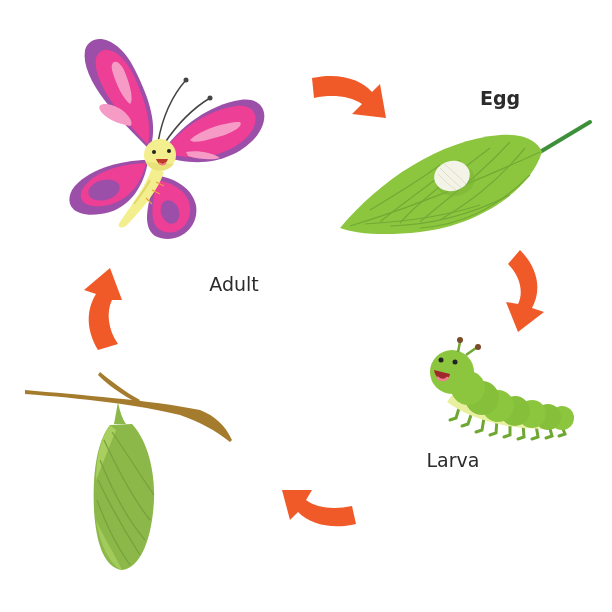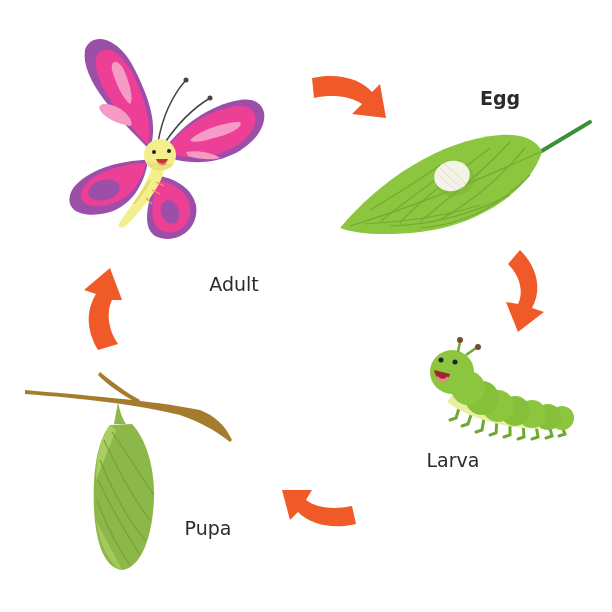--- a/index.html
+++ b/index.html
@@ -155,14 +155,13 @@
 
 <div class="label" id="label-egg">
   <span>Egg</span>
 </div>
 
 <div class="label" id="label-larva">
   <span>Larva</span>
 </div>
 
 <div class="label" id="label-pupa">
-  <span>Pupa</span>
 </div>
 
 </body></html>

